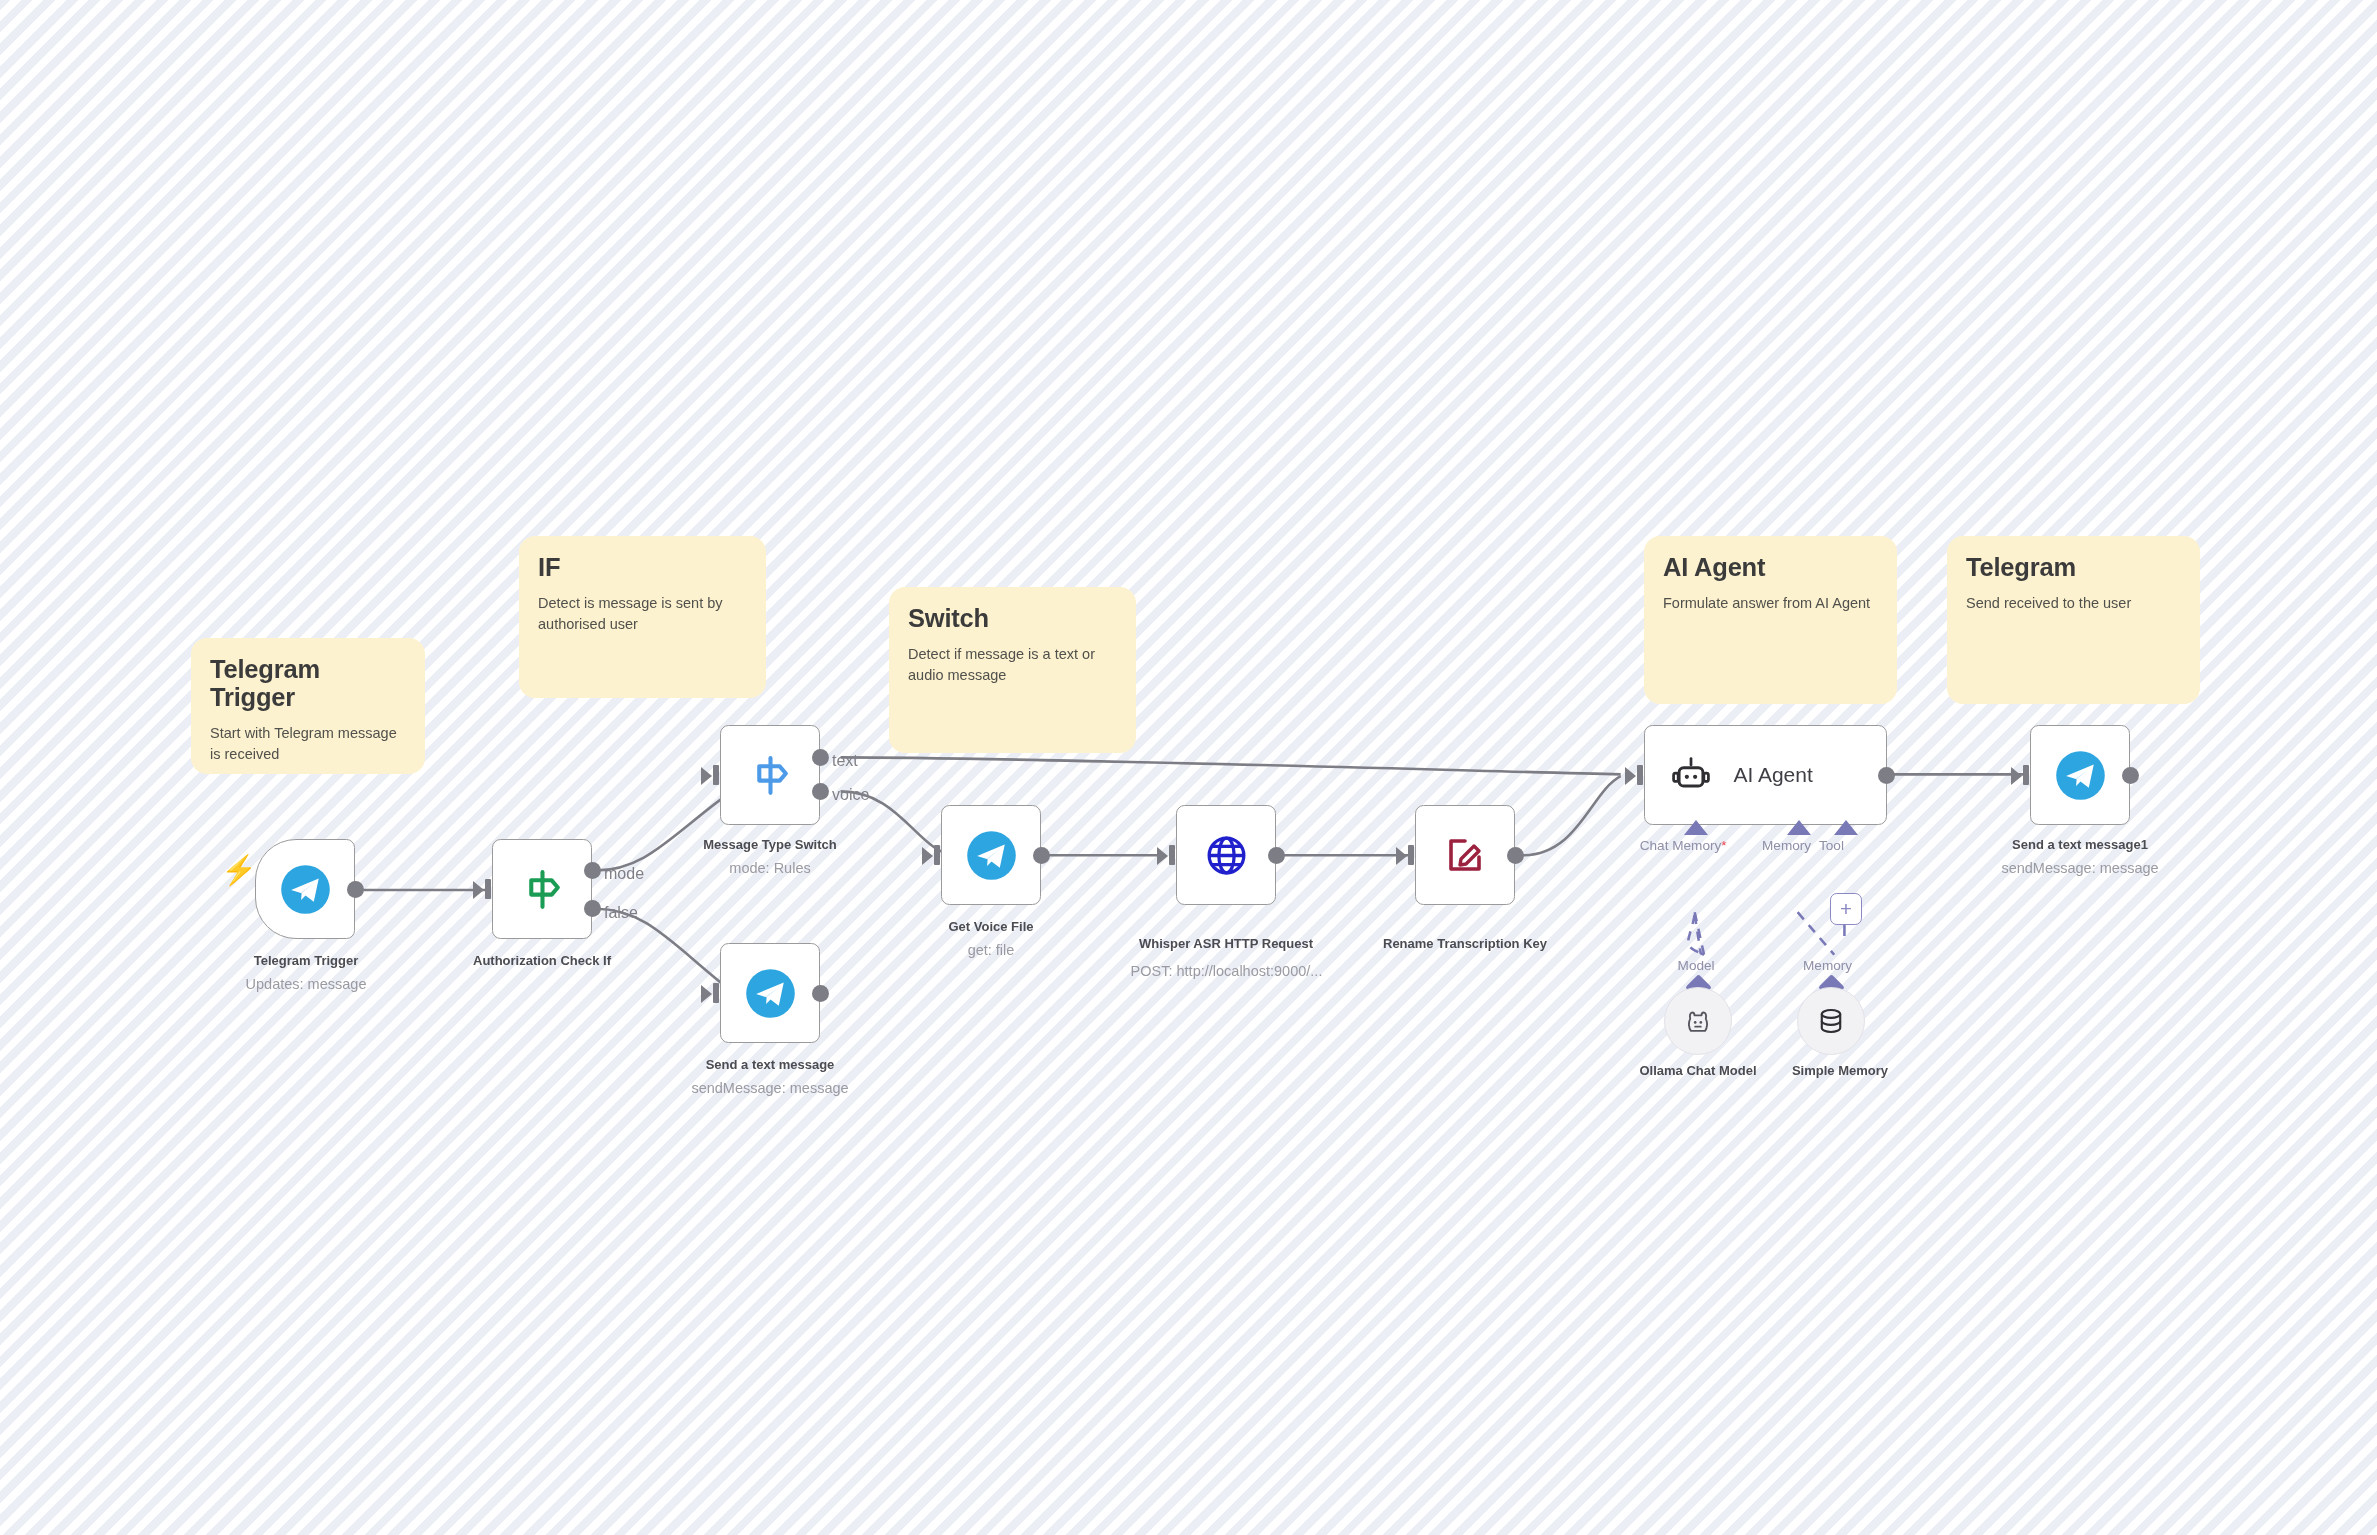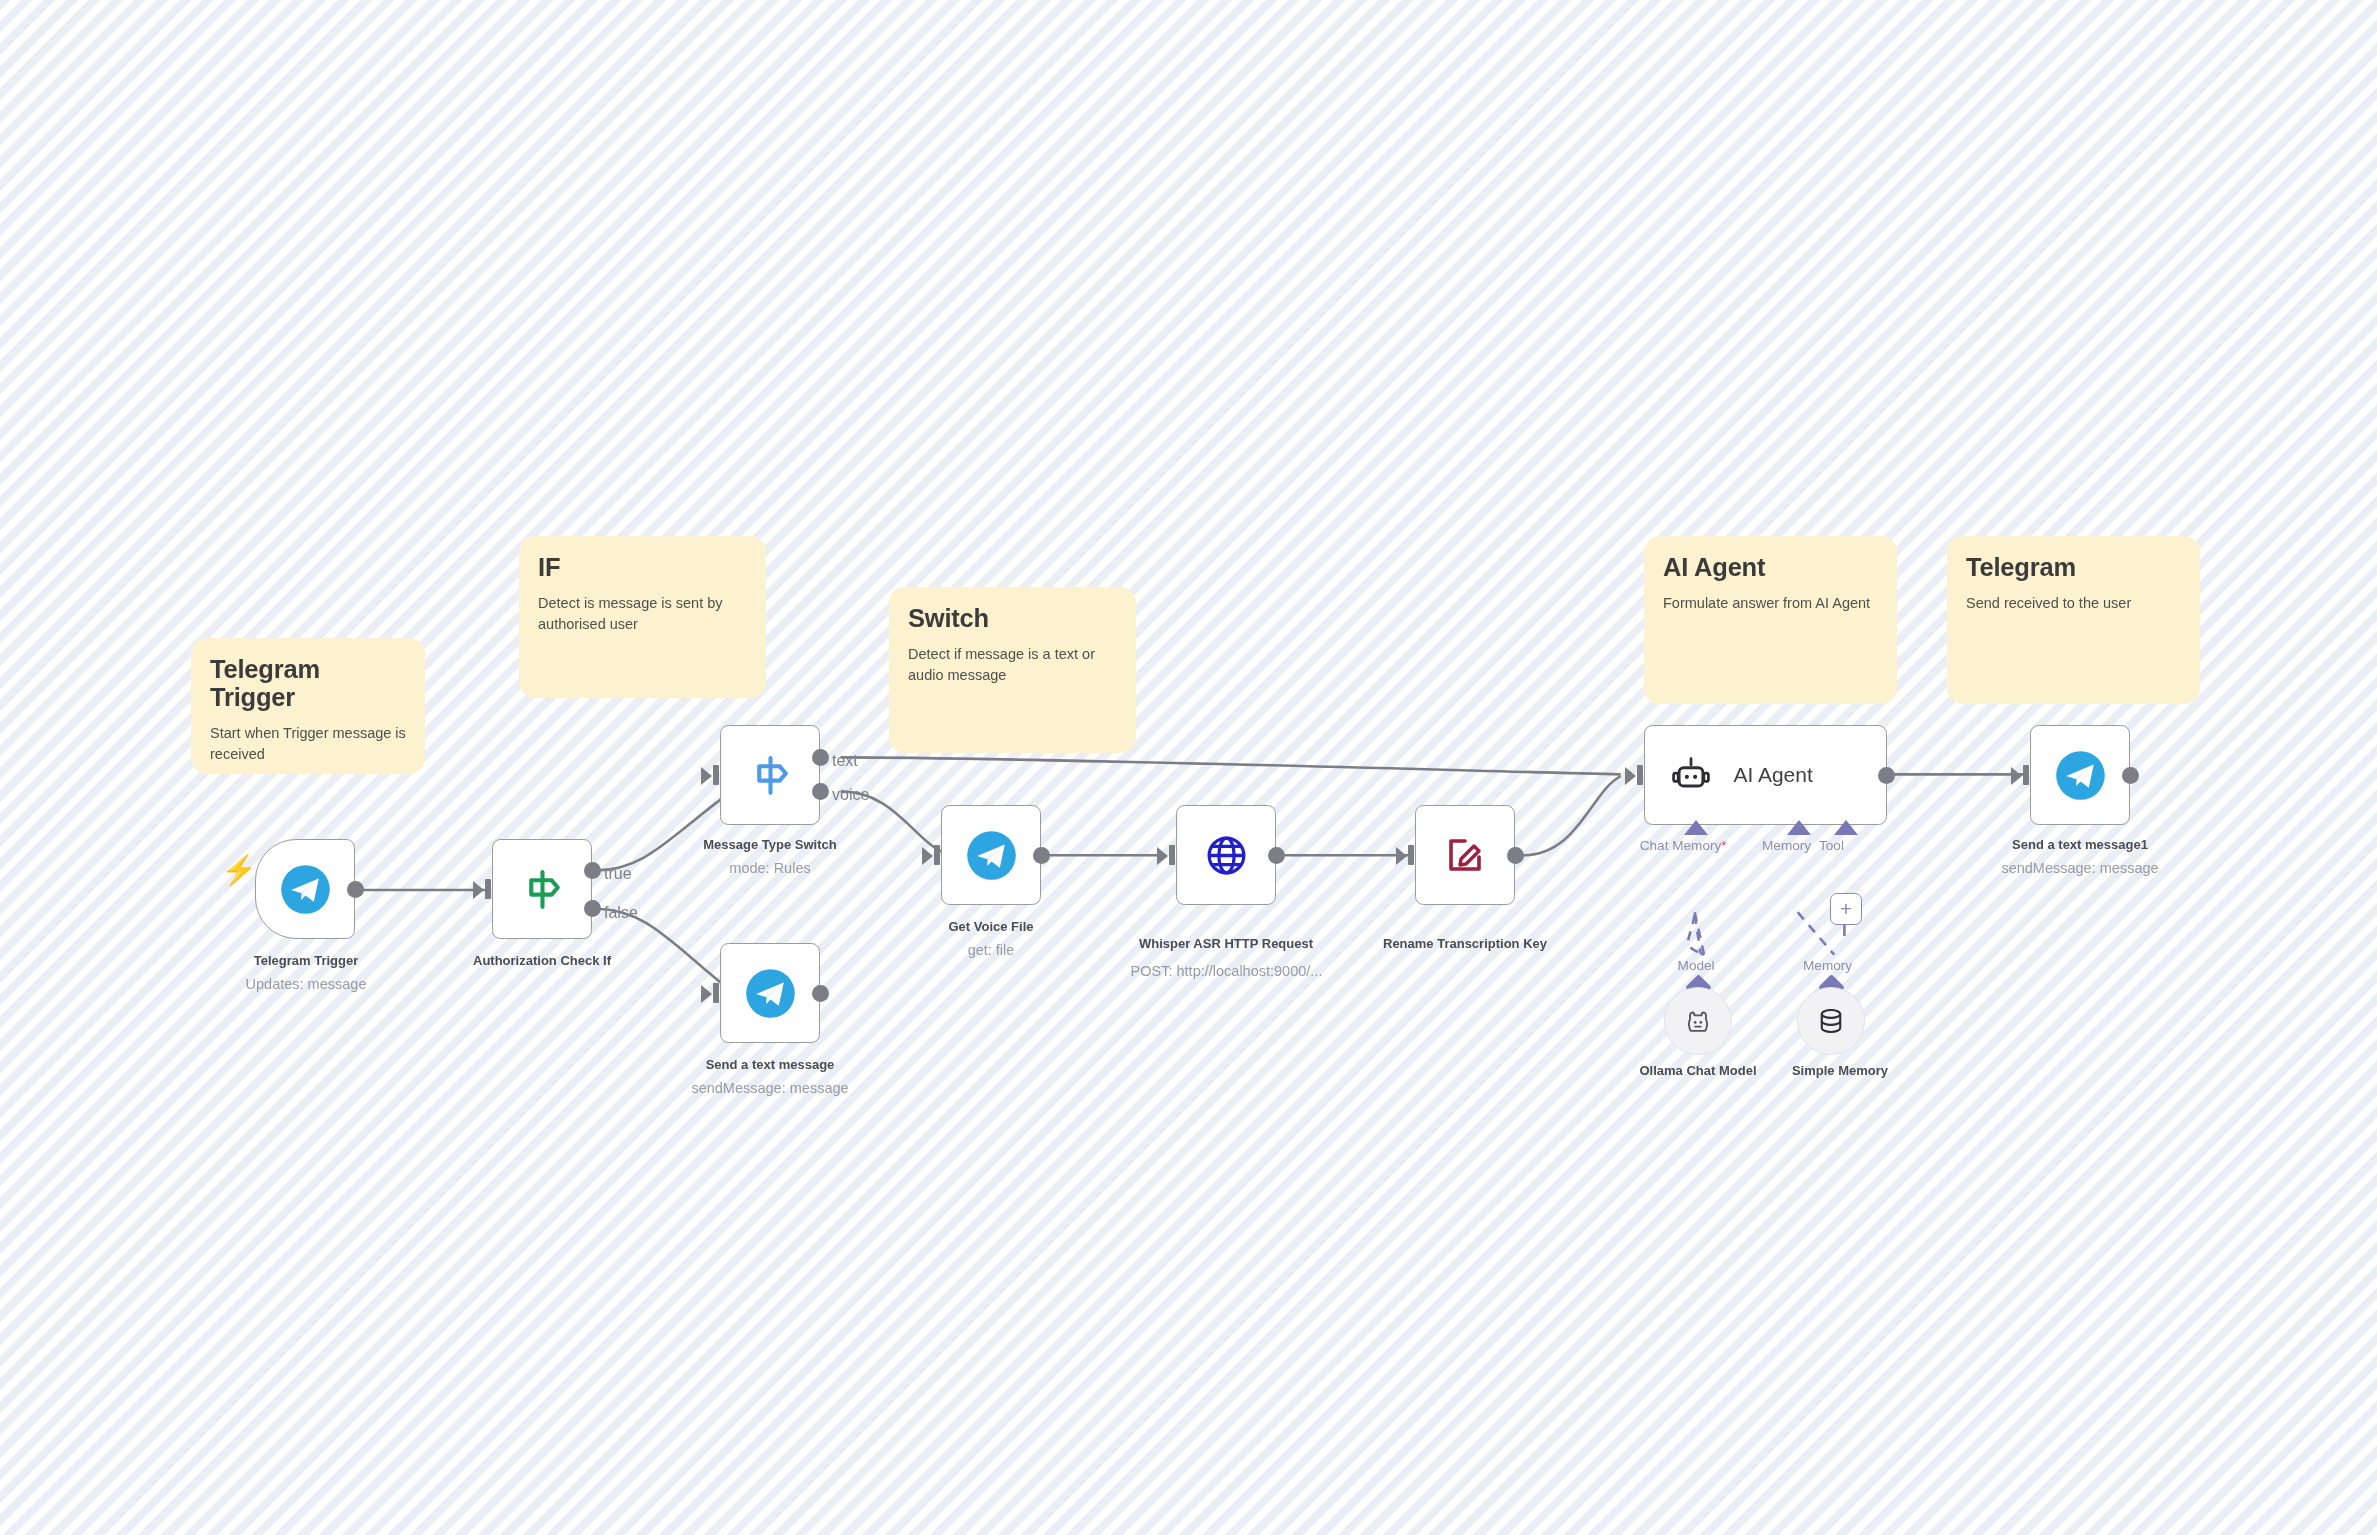--- a/index.html
+++ b/index.html
@@ -104,21 +104,21 @@
       <path d="M 1992 1072 L 2003 1122"></path>
       <path d="M 2113 1072 L 2156 1122"></path>
     </g>
     <g stroke="#7a79b8" stroke-width="3" fill="none">
       <path d="M 2168 1072 L 2168 1100"></path>
     </g>
   </svg>
 
   <div class="sticky" style="left:191px;top:638px;width:234px;height:136px;">
     <div class="s-title">Telegram Trigger</div>
-    <div class="s-body">Start when Trigger message is received</div>
+    <div class="s-body">Start with Telegram message is received</div>
   </div>
 
   <div class="sticky" style="left:519px;top:536px;width:247px;height:162px;">
     <div class="s-title">IF</div>
     <div class="s-body">Detect is message is sent by authorised user</div>
   </div>
 
   <div class="sticky" style="left:889px;top:587px;width:247px;height:166px;">
     <div class="s-title">Switch</div>
     <div class="s-body">Detect if message is a text or audio message</div>
@@ -152,21 +152,21 @@
   <div class="node" style="left:492px;top:839px;">
     <div class="arrowin" style="left:-19px;top:42px;"></div>
     <div class="stub" style="left:-6.8px;top:40px;"></div>
     <div class="nbox" style="width:100px;height:100px;">
       <svg width="49" height="49" viewBox="0 0 48 48">
         <path d="M24 7 V41" stroke="#1a9c54" stroke-width="4" fill="none" stroke-linecap="round"></path>
         <path d="M13 15 H33 L39 22 L33 29 H13 Z" stroke="#1a9c54" stroke-width="4" fill="none" stroke-linejoin="round"></path>
       </svg>
     </div>
     <div class="dot" style="left:92px;top:23px;"></div>
-    <div class="portlbl" style="left:112px;top:26px;">true</div>
+    <div class="portlbl" style="left:112px;top:26px;">mode</div>
     <div class="dot" style="left:92px;top:61px;"></div>
     <div class="portlbl" style="left:112px;top:65px;">false</div>
     <div class="nlabel" style="left:-60px;top:115px;width:220px;">Authorization Check If</div>
   </div>
 
   <div class="node" style="left:720px;top:725px;">
     <div class="arrowin" style="left:-19px;top:42px;"></div>
     <div class="stub" style="left:-6.8px;top:40px;"></div>
     <div class="nbox" style="width:100px;height:100px;">
       <svg width="49" height="49" viewBox="0 0 48 48">

